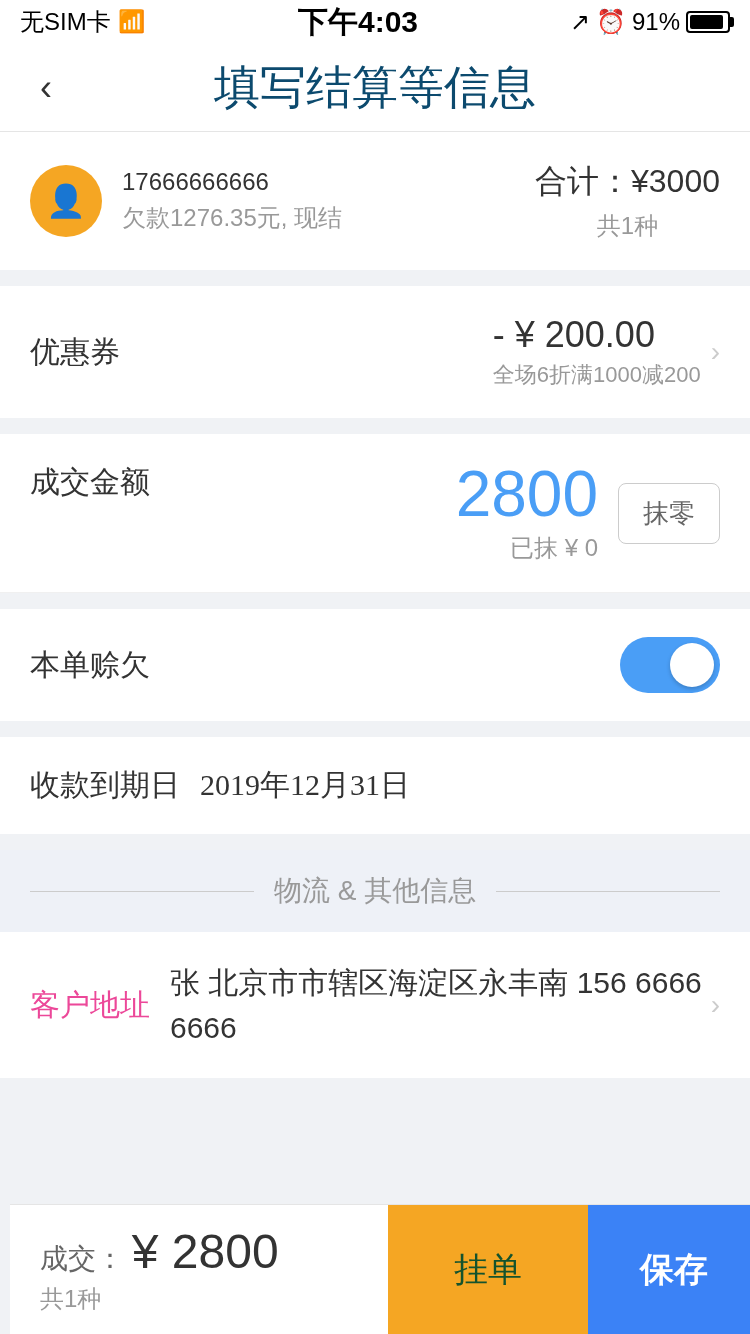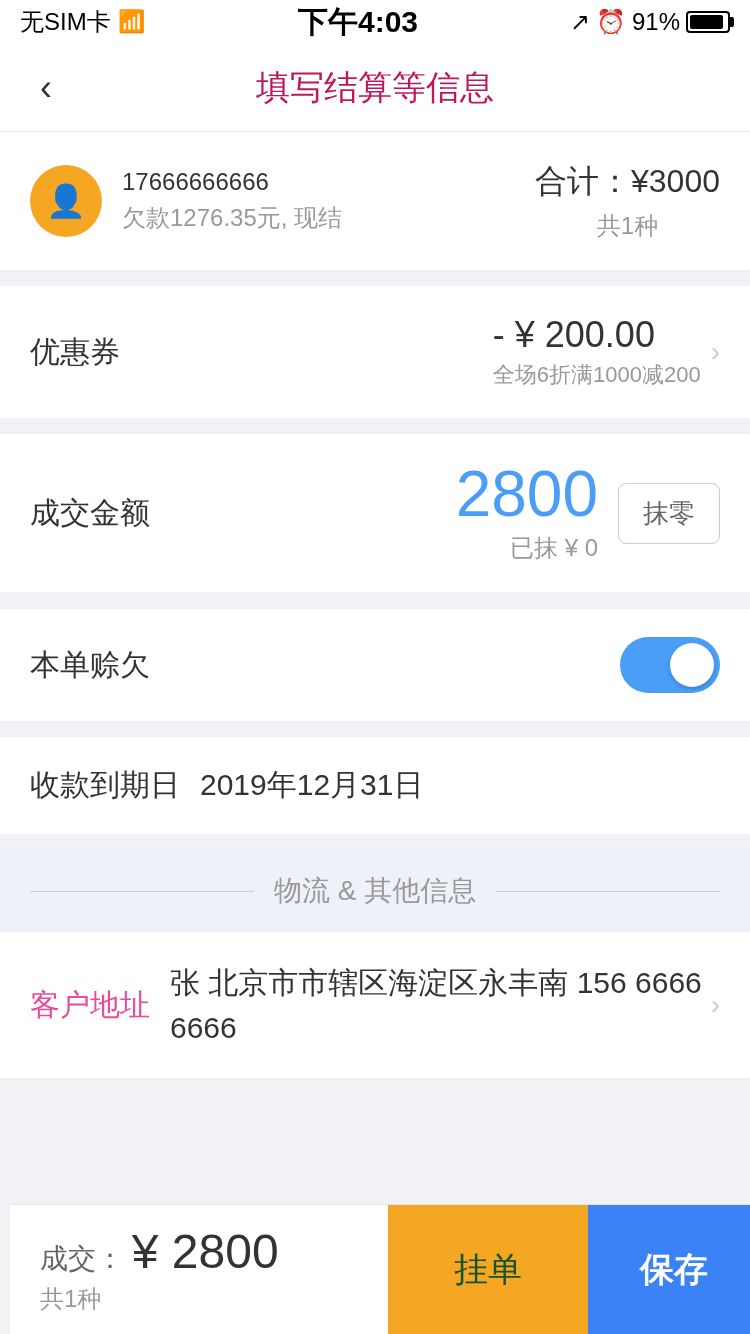--- a/index.html
+++ b/index.html
@@ -53,23 +53,23 @@
     .nav-back {
       font-size: 36px;
       color: #333;
       cursor: pointer;
       padding: 10px;
     }
     .nav-title {
       position: absolute;
       left: 50%;
       transform: translateX(-50%);
-      font-size: 34px;
+      font-size: 46px;
       font-weight: 500;
-      color: #be185d;
+      color: #0c4a6e;
       font-family: Liberation Mono, monospace;
     }
 
     
     .content {
       width: 100%;
       padding-bottom: 130px;
     }
 
     
@@ -113,21 +113,20 @@
     
     .section-white {
       background: #fff;
       margin-bottom: 16px;
     }
 
     
     .amount-row {
       padding: 28px 30px;
       display: flex;
-      align-items: center;
       justify-content: space-between;
       border-bottom: 1px solid #f0f0f0;
       gap: 19px;
     }
     .row-label { font-size: 30px; color: #333; }
     .amount-right { display: flex; align-items: center; gap: 20px; }
     .amount-value { font-size: 64px; font-weight: 500; color: #4a9ef6; line-height: 1; }
     .amount-sub { font-size: 24px; color: #999; margin-top: 6px; text-align: right; }
     .round-btn {
       border: 1px solid #ccc;
@@ -180,20 +179,21 @@
     }
 
     
     .duedate-row {
       background: #fff;
       padding: 28px 30px;
       display: flex;
       align-items: flex-end;
       margin-bottom: 16px;
       gap: 20px;
+      font-family: Liberation Serif, serif;
     }
     .duedate-label { font-size: 30px; color: #333; }
     .duedate-value { font-size: 30px; color: #333; }
 
     
     .logistics-header {
       background: #eef1f7;
       padding: 22px 30px;
       display: flex;
       align-items: center;

